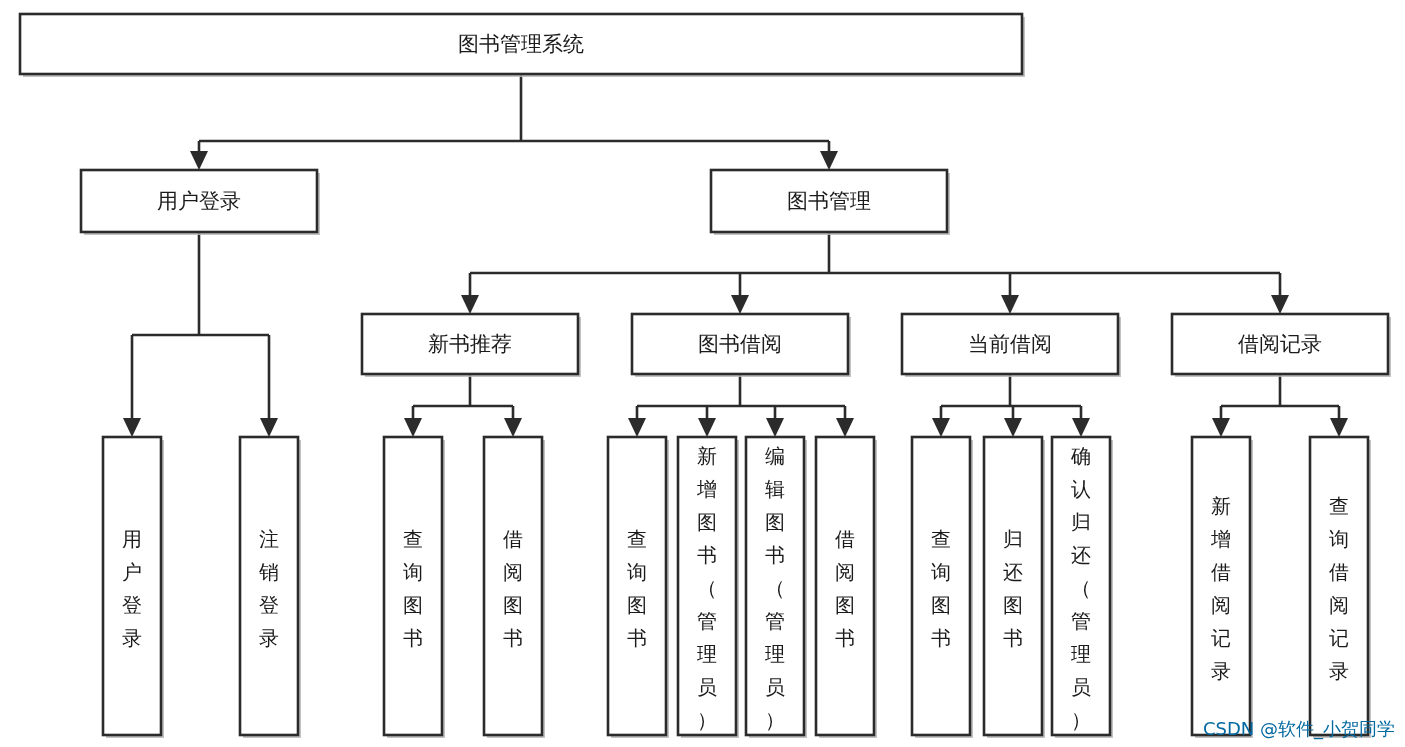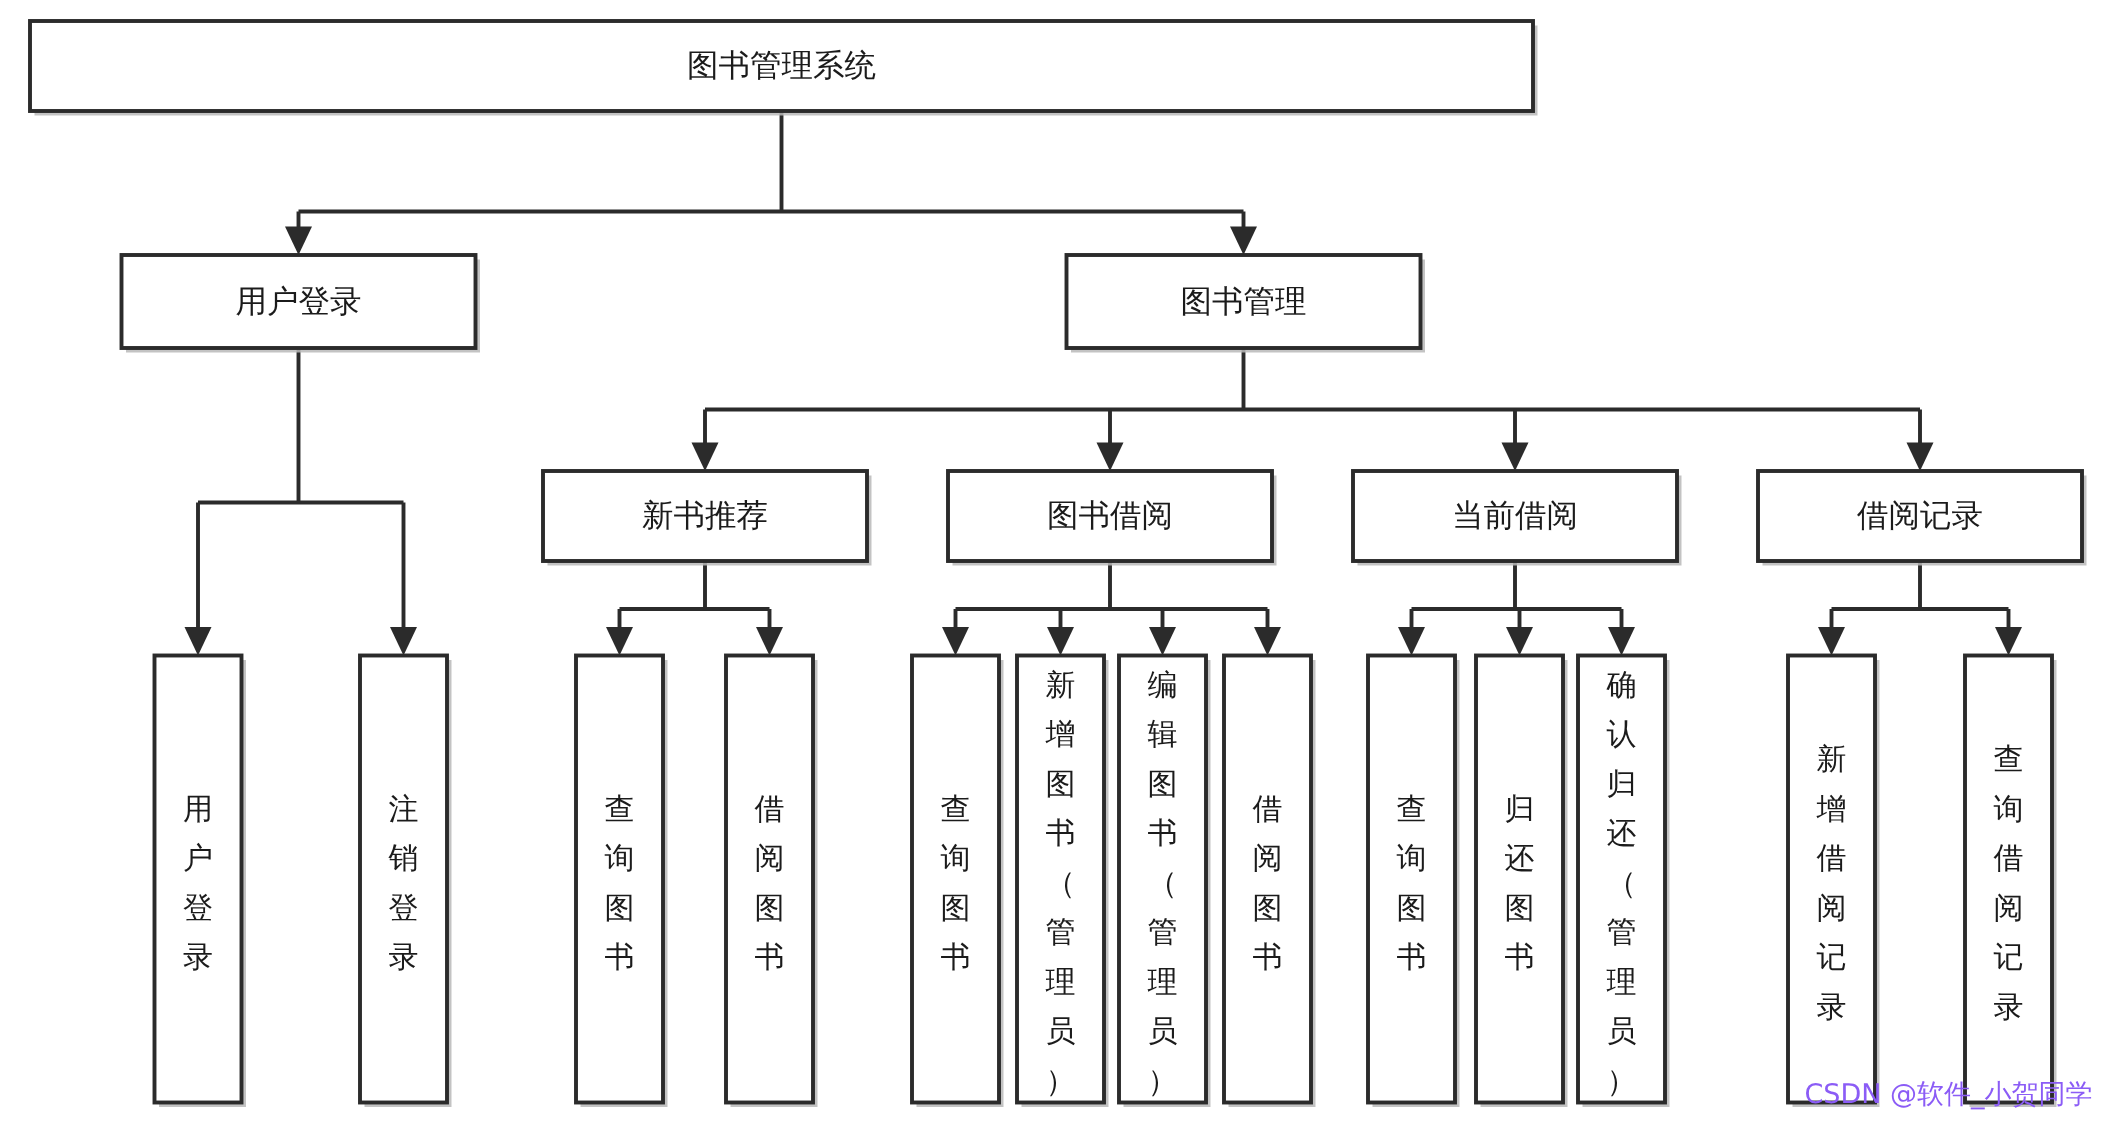--- a/index.html
+++ b/index.html
@@ -57,21 +57,21 @@
     font-family: "DejaVu Sans", "Liberation Sans", sans-serif;
     font-size: 20px;
     text-anchor: middle;
   }
   .watermark-text {
     position: absolute;
     right: 10px;
     bottom: 6px;
     font-family: "DejaVu Sans", "Liberation Sans", sans-serif;
     font-size: 18px;
-    color: #8b5cf6;
+    color: #0369a1;
     white-space: nowrap;
     pointer-events: none;
     user-select: none;
   }
 </style>
 </head>
 <body>
 
 <div id="diagram-root">
   <svg class="flow" viewBox="0 0 1405 747" xmlns="http://www.w3.org/2000/svg">

